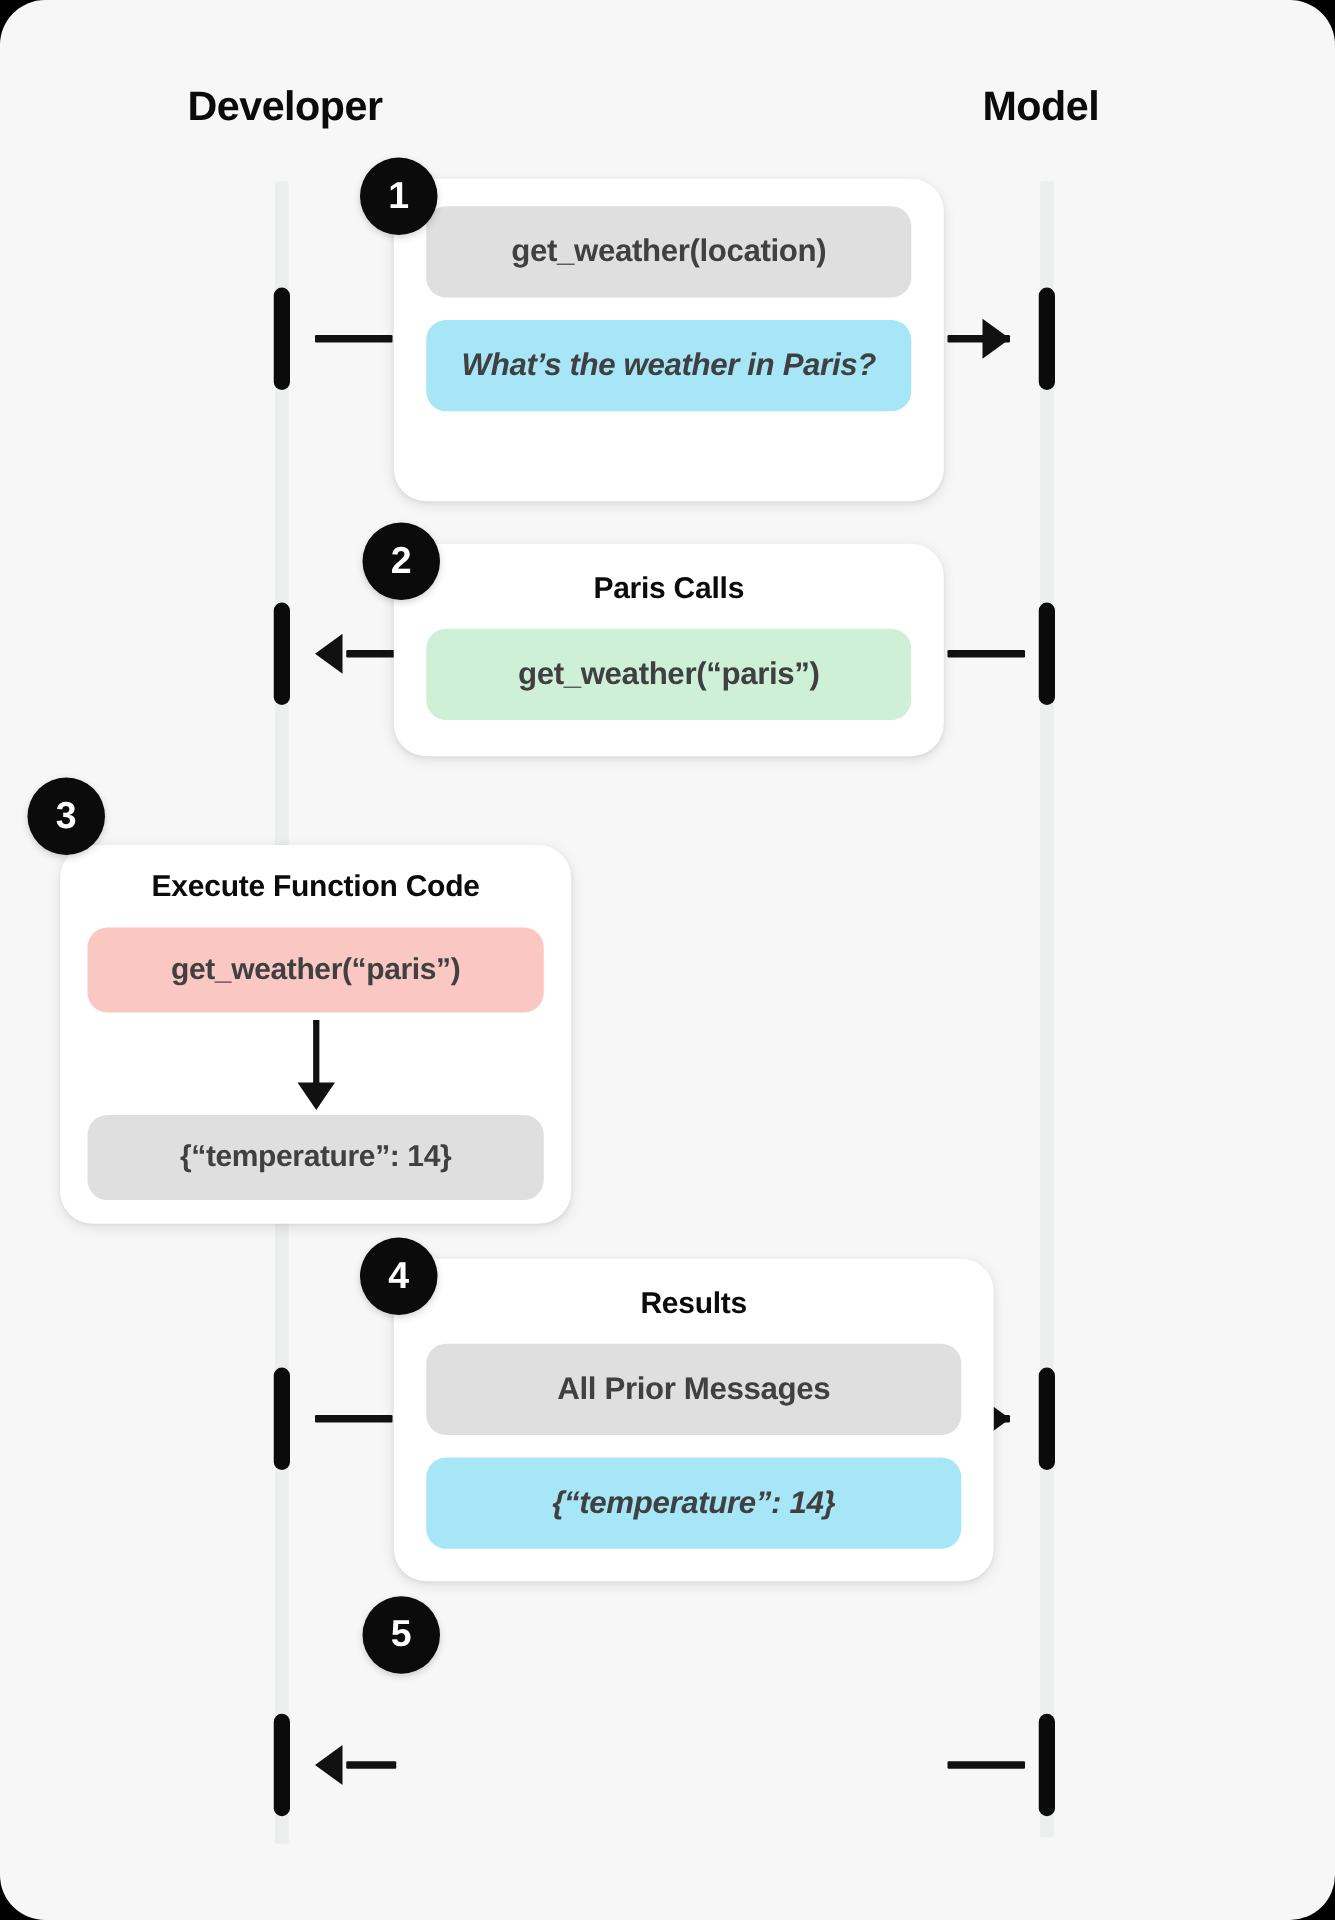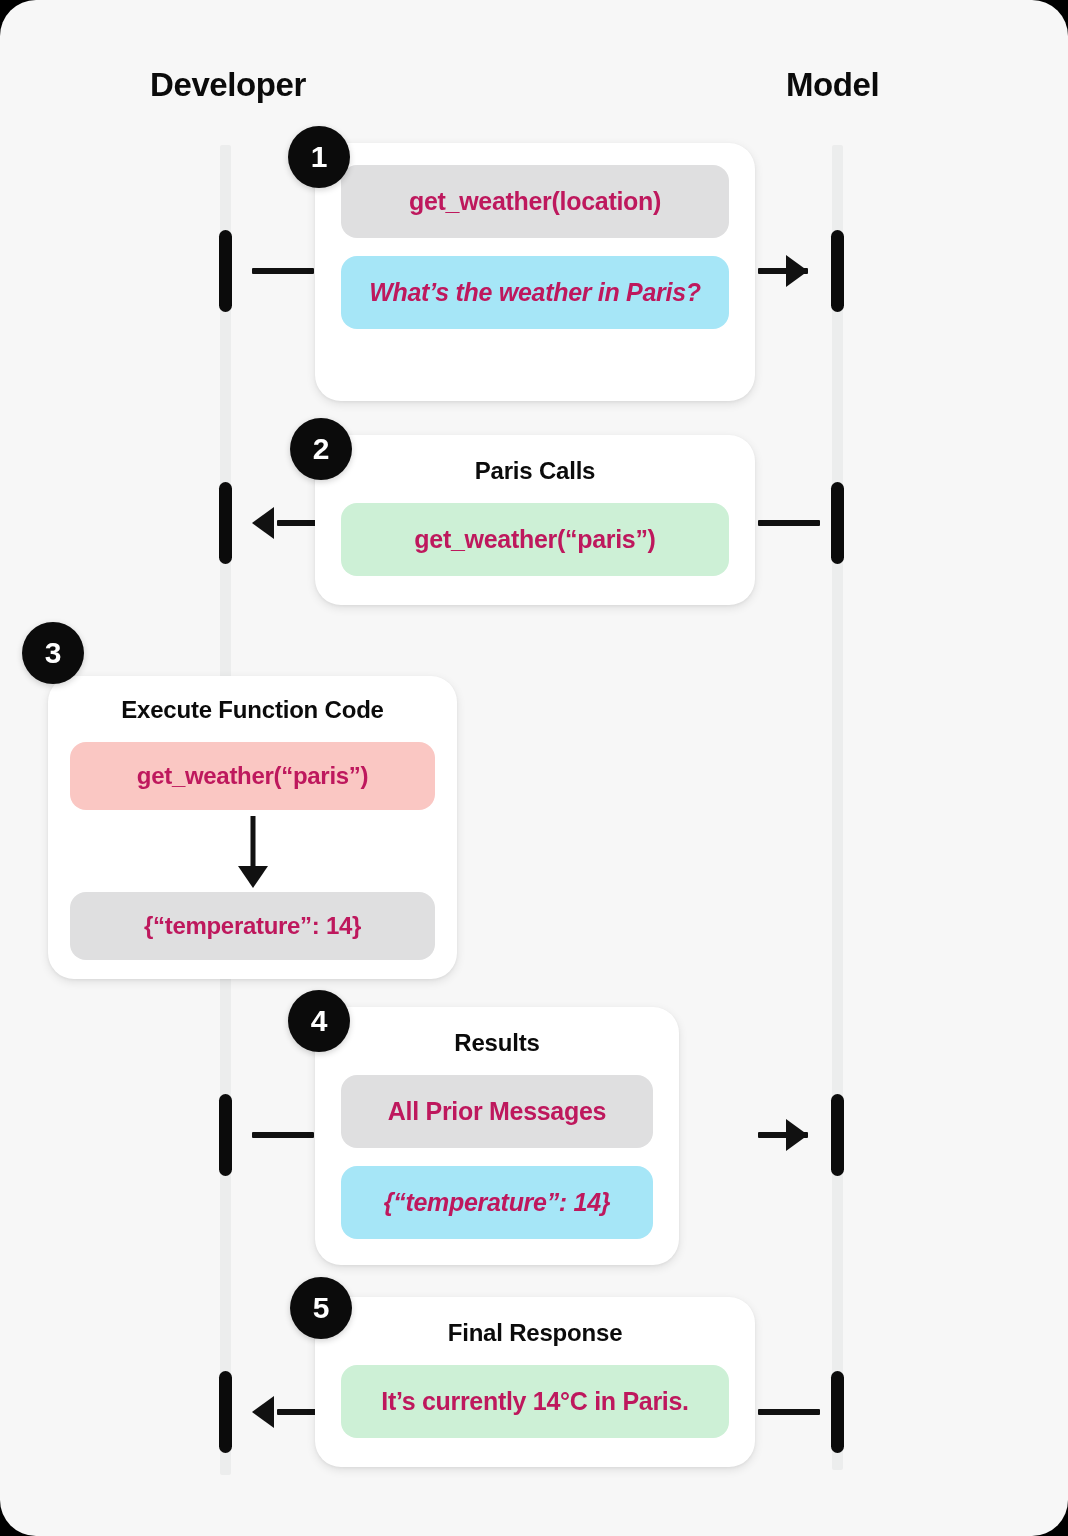--- a/index.html
+++ b/index.html
@@ -92,21 +92,21 @@
     color: #0b0b0b;
     letter-spacing: -0.2px;
     margin-bottom: 18px;
     white-space: nowrap;
   }
   .pill {
     border-radius: 16px;
     text-align: center;
     font-size: 25px;
     font-weight: 600;
-    color: #be185d;
+    color: #404040;
     letter-spacing: -0.3px;
     padding: 22px 10px;
     white-space: nowrap;
     overflow: hidden;
   }
   .pill + .pill { margin-top: 18px; }
   .pill.gray  { background: #dfdfe0; }
   .pill.blue  { background: #a6e6f7; font-style: italic; }
   .pill.green { background: #cdf0d6; }
   .pill.pink  { background: #fac7c3; }
@@ -210,26 +210,22 @@
     <div class="card-title">Execute Function Code</div>
     <div class="pill pink" style="font-size:24px; padding:20px 8px;">get_weather(“paris”)</div>
     <div class="down-arrow">
       <div class="shaft"></div>
       <div class="head"></div>
     </div>
     <div class="pill gray" style="font-size:24px; padding:20px 8px; margin-top:0;">{“temperature”: 14}</div>
   </div>
   <div class="badge" style="left:22px; top:622px;">3</div>
 
-  <div class="card" id="card-step4" style="left:315px; top:1007px; width:364px; height:258px;">
+  <div class="card" id="card-step4" style="left:315px; top:1007px; width:480px; height:258px;">
     <div class="card-title">Results</div>
     <div class="pill gray">All Prior Messages</div>
     <div class="pill blue">{“temperature”: 14}</div>
   </div>
   <div class="badge" style="left:288px; top:990px;">4</div>
 
-  <div class="card" id="card-step5" style="left:315px; top:1297px; width:440px; height:170px;">
-    <div class="card-title">Final Response</div>
-    <div class="pill green">It’s currently 14°C in Paris.</div>
-  </div>
   <div class="badge" style="left:290px; top:1277px;">5</div>
 
 </div>
 
 </body></html>

